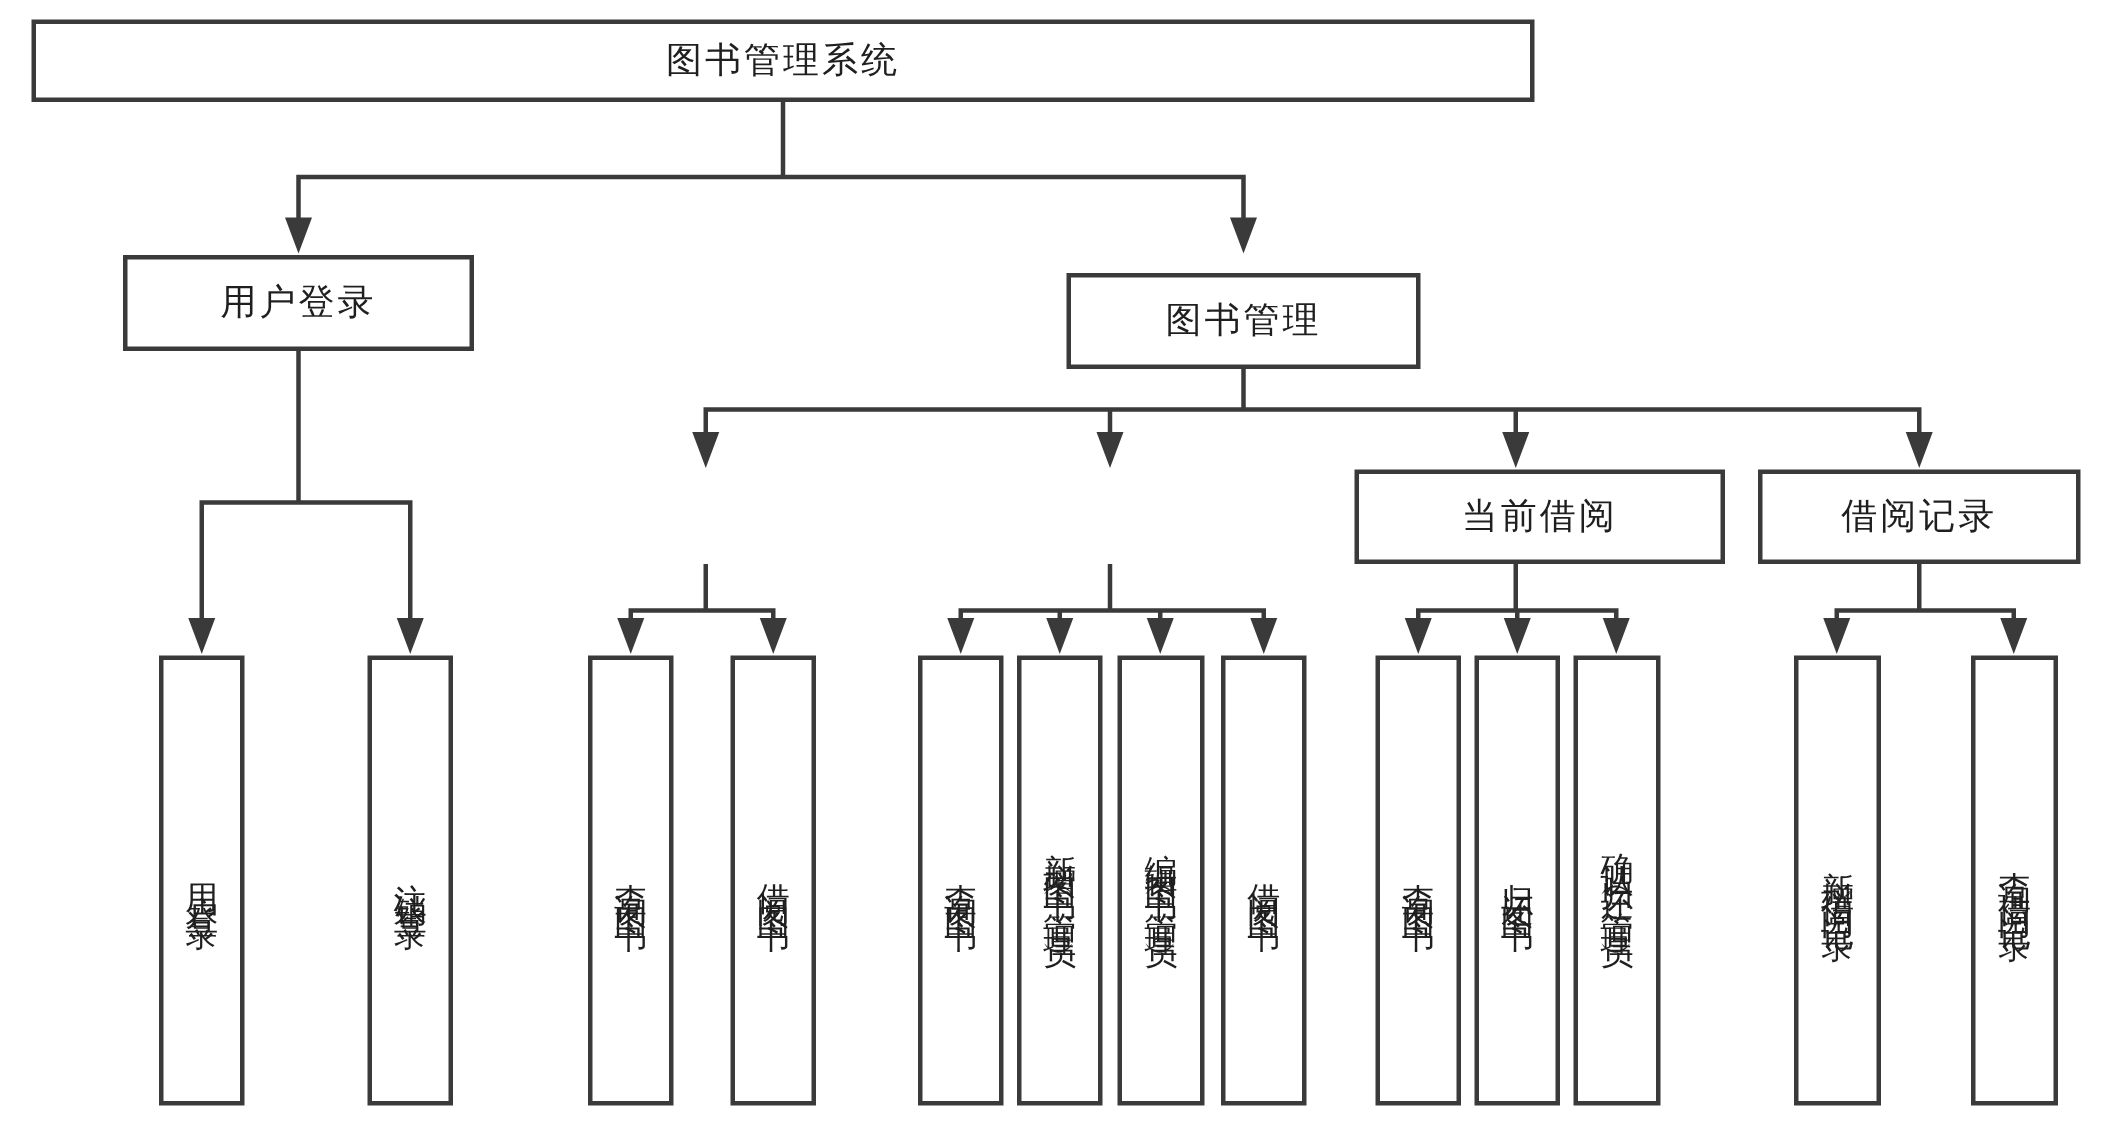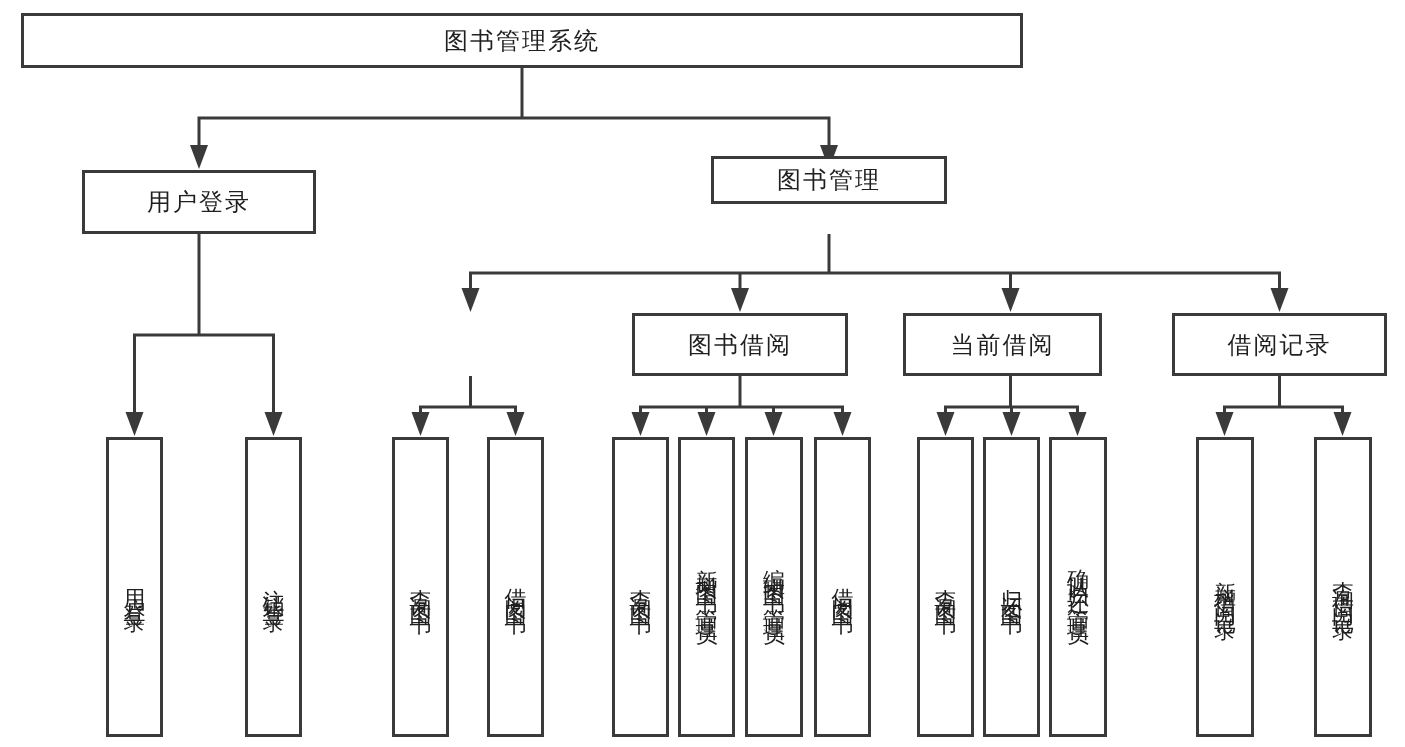--- a/index.html
+++ b/index.html
@@ -104,28 +104,25 @@
     </g>
   </svg>
 
   <div class="node hbox" style="left:21px;top:13px;width:1002px;height:55px">
     <span>图书管理系统</span>
   </div>
 
   <div class="node hbox" style="left:82px;top:170px;width:234px;height:64px">
     <span>用户登录</span>
   </div>
-  <div class="node hbox" style="left:711px;top:156px;width:236px;height:48px">
+  <div class="node hbox" style="left:711px;top:182px;width:236px;height:64px">
     <span>图书管理</span>
   </div>
 
-  <div class="node hbox" style="left:632px;top:313px;width:216px;height:63px">
-    <span>图书借阅</span>
-  </div>
-  <div class="node hbox" style="left:903px;top:313px;width:199px;height:63px">
+  <div class="node hbox" style="left:903px;top:313px;width:247px;height:63px">
     <span>当前借阅</span>
   </div>
   <div class="node hbox" style="left:1172px;top:313px;width:215px;height:63px">
     <span>借阅记录</span>
   </div>
 
   <div class="node vbox" style="left:106px;top:437px;width:57px;height:300px">
     <span>用户登录</span>
   </div>
   <div class="node vbox" style="left:245px;top:437px;width:57px;height:300px">

